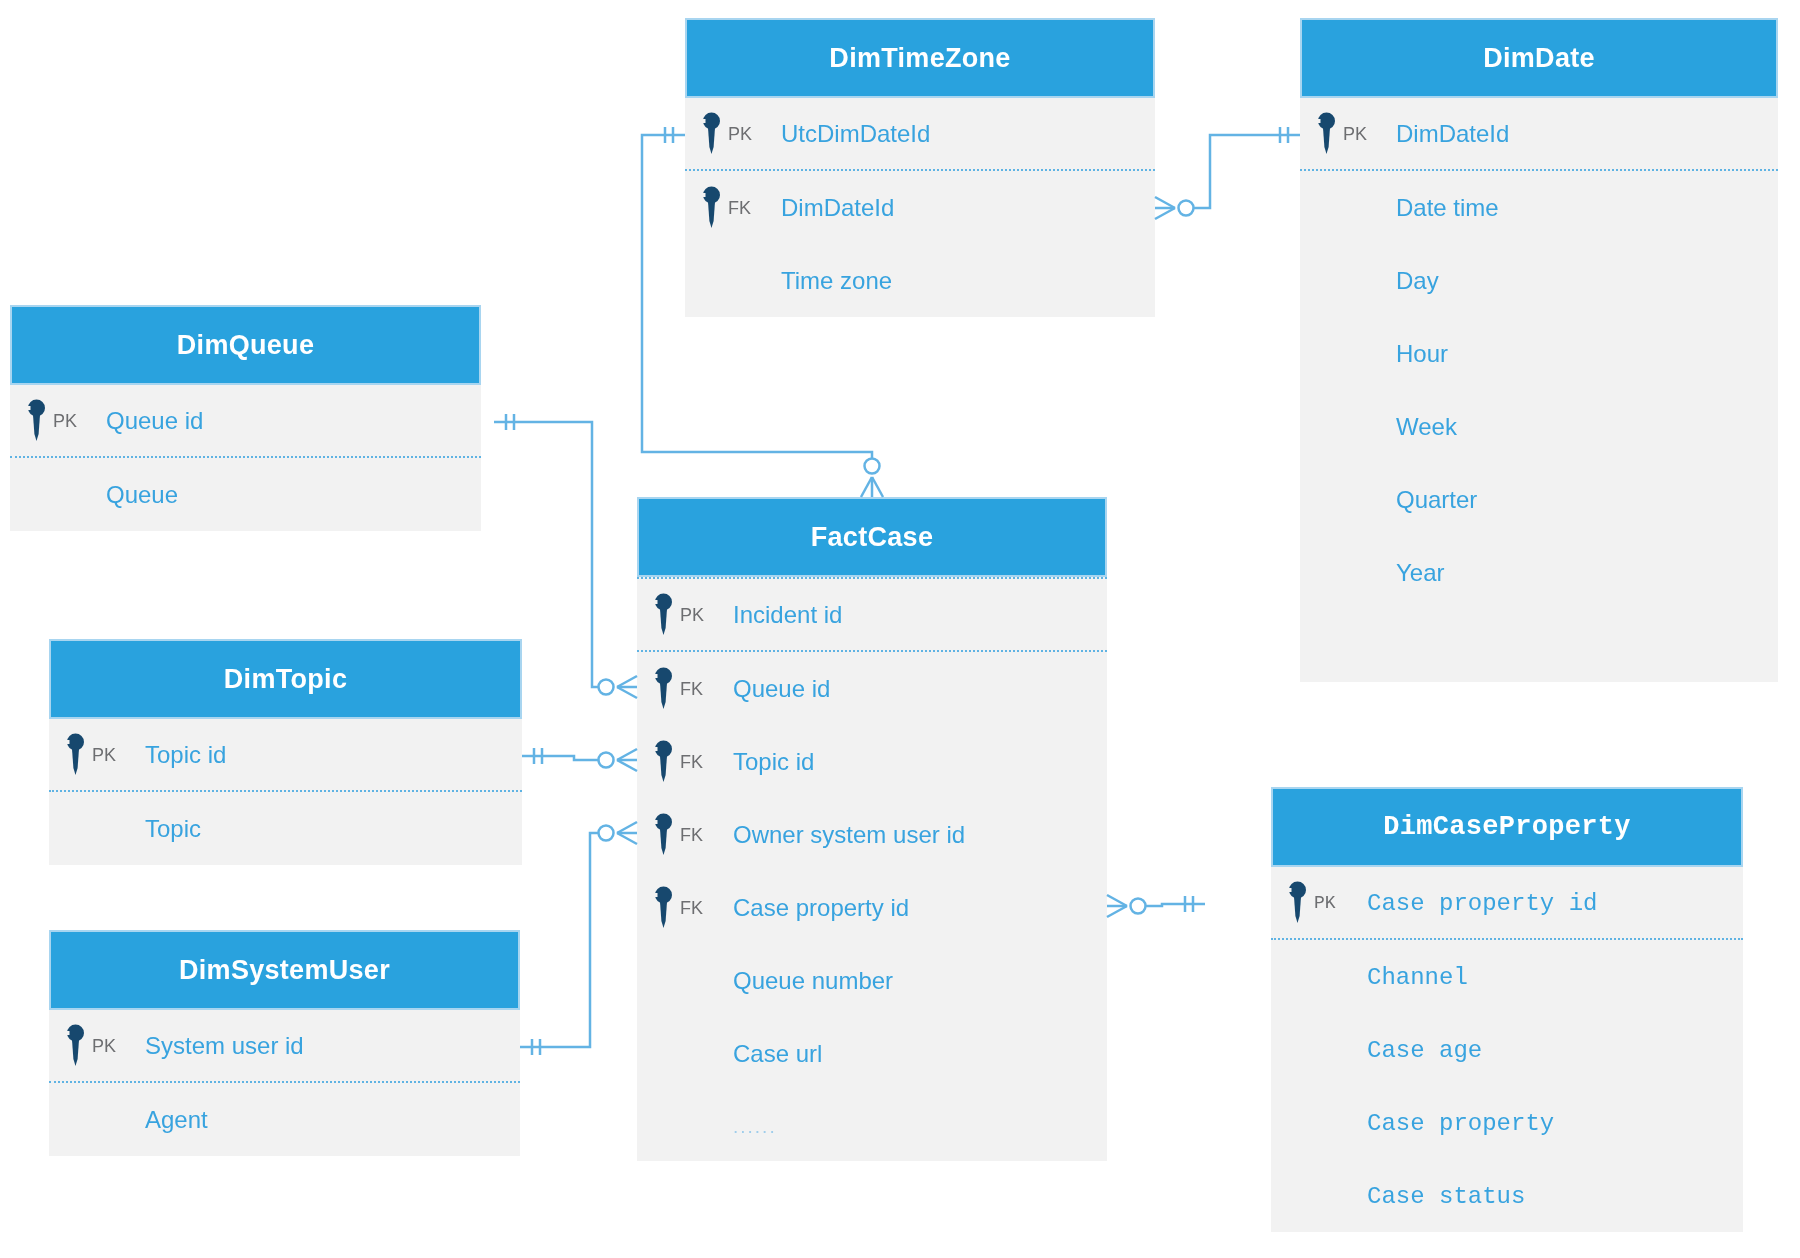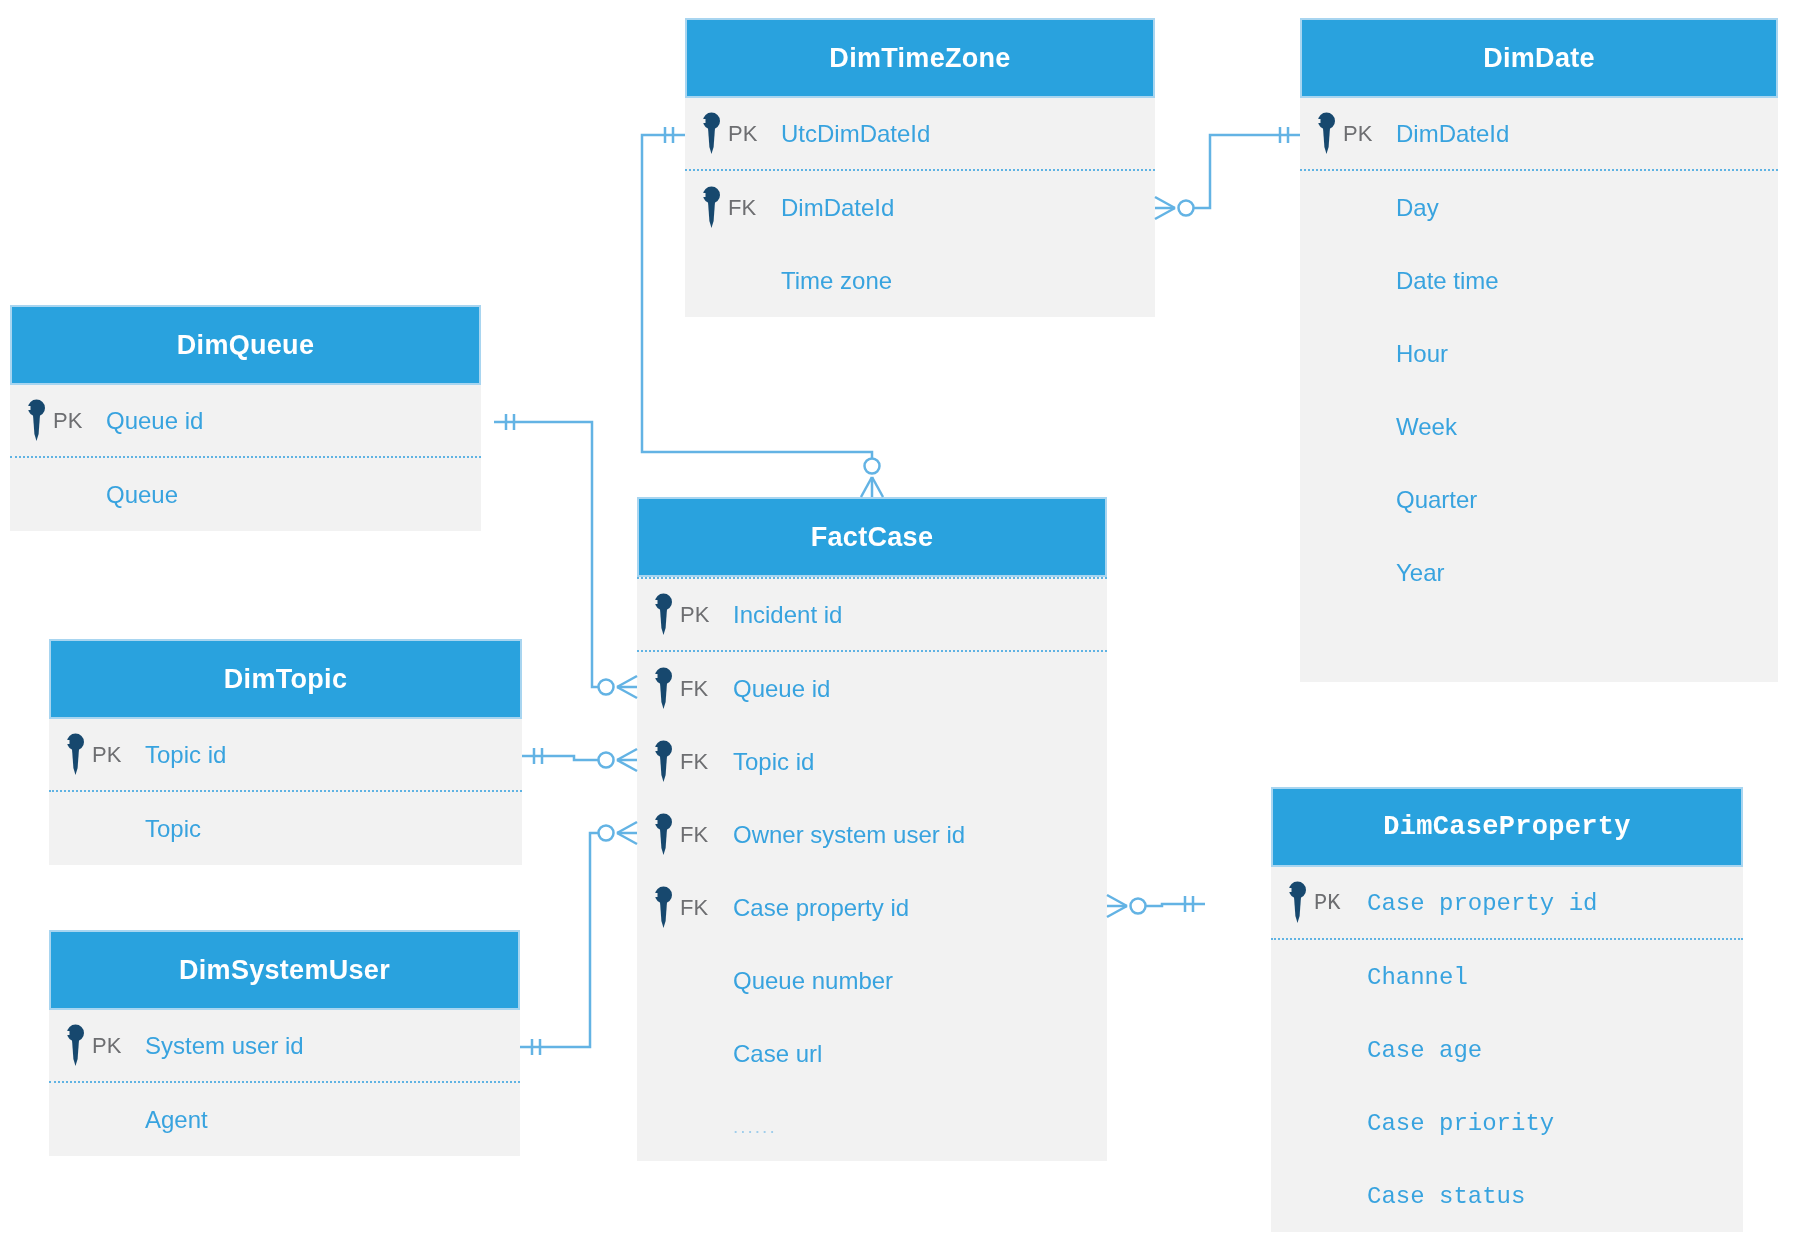--- a/index.html
+++ b/index.html
@@ -28,21 +28,21 @@
   .row{
     position:relative;height:73px;box-sizing:border-box;
   }
   .row.sep{border-bottom:2px dotted var(--c-sep,#5FB3E3);}
   .key-wrap{
     position:absolute;left:15px;top:50%;transform:translateY(-50%);
     width:23px;height:44px;
   }
   .klabel{
     position:absolute;left:43px;top:50%;transform:translateY(-50%);
-    font-size:22px;color:var(--c-label,#6D6E71);
+    font-size:18px;color:var(--c-label,#6D6E71);
   }
   .fname{
     position:absolute;left:96px;top:50%;transform:translateY(-50%);
     font-size:24px;color:var(--c-field,#38A3DF);
     white-space:nowrap;
   }
   .fname.muted{
     color:#9FCDEB;font-size:19px;letter-spacing:2px;
   }
   #wires{position:absolute;left:0;top:0;pointer-events:none;}
@@ -87,26 +87,26 @@
         <div class="row sep">
           <span class="key-wrap"><svg class="kicon" width="23" height="44" viewBox="0 0 23 44">
               <circle cx="11.5" cy="9" r="8.5" fill="#17486E"></circle>
               <rect x="0" y="7" width="5.5" height="4" fill="#F2F2F2"></rect>
               <path d="M8 16 L15 16 L13.6 35 L11.5 42 L9.4 35 Z" fill="#17486E"></path>
             </svg></span>
           <span class="klabel">PK</span>
           <span class="fname">DimDateId</span>
         </div>
         <div class="row">
+          <span class="fname">Date time</span>
+        </div>
+        <div class="row">
           <span class="fname">Day</span>
         </div>
         <div class="row">
-          <span class="fname">Date time</span>
-        </div>
-        <div class="row">
           <span class="fname">Hour</span>
         </div>
         <div class="row">
           <span class="fname">Week</span>
         </div>
         <div class="row">
           <span class="fname">Quarter</span>
         </div>
         <div class="row">
           <span class="fname">Year</span>
@@ -245,21 +245,21 @@
           <span class="klabel">PK</span>
           <span class="fname">Case property id</span>
         </div>
         <div class="row">
           <span class="fname">Channel</span>
         </div>
         <div class="row">
           <span class="fname">Case age</span>
         </div>
         <div class="row">
-          <span class="fname">Case priority</span>
+          <span class="fname">Case property</span>
         </div>
         <div class="row">
           <span class="fname">Case status</span>
         </div>
       </div>
     </div>
     <svg id="wires" width="1800" height="1258">
       <g>
         <line x1="506" y1="430" x2="506" y2="414" stroke="#63B3E4" stroke-width="2.5"></line>
         <line x1="514" y1="430" x2="514" y2="414" stroke="#63B3E4" stroke-width="2.5"></line>

